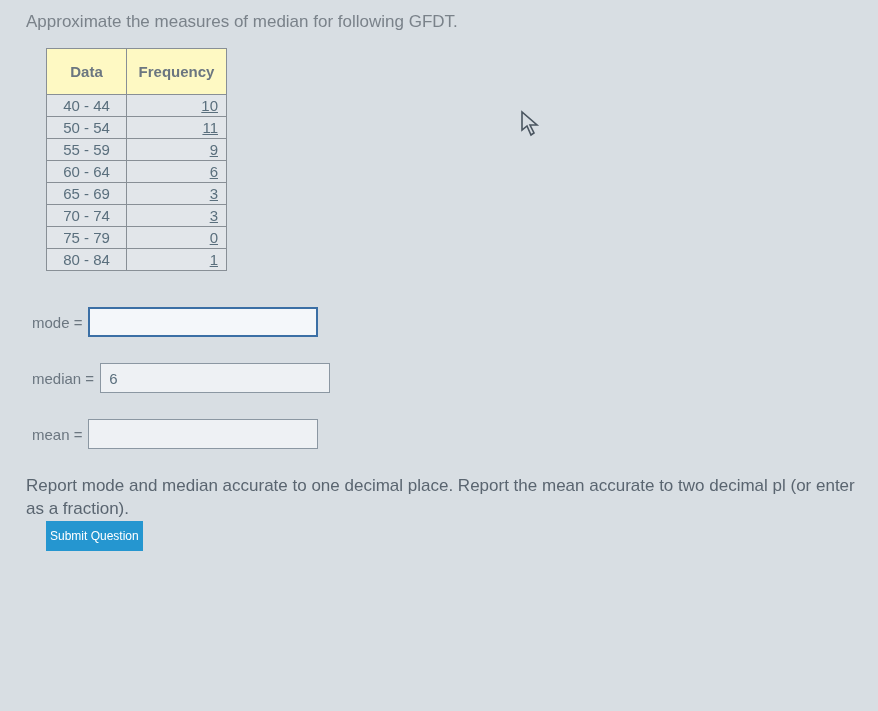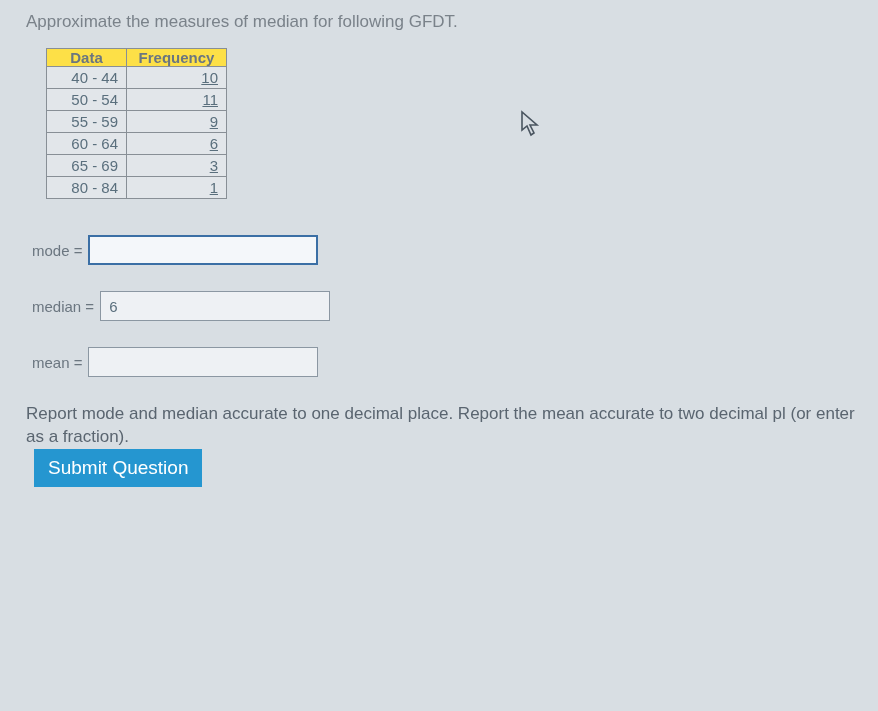--- a/index.html
+++ b/index.html
@@ -30,26 +30,26 @@
       border-collapse: collapse;
       background: #e2e6ea;
     }
     th, td {
       border: 1px solid #888f96;
       padding: 2px 8px;
       font-size: 15px;
       color: #6b7680;
     }
     th {
-      background: #fde047;
+      background: #fef9c3;
       font-weight: bold;
-      padding: 0 10px;
+      padding: 14px 10px;
     }
     td.range {
-      text-align: right;
+      text-align: center;
       width: 80px;
       color: #5a6f7d;
     }
     td.freq {
       text-align: right;
       width: 100px;
       color: #5a6f7d;
       text-decoration: underline;
     }
     .input-row {
@@ -79,25 +79,25 @@
     .note {
       font-size: 17px;
       color: #5a6570;
       margin-top: 4px;
       line-height: 1.35;
     }
     .submit-btn {
       display: inline-block;
       background: #2596d0;
       color: #fff;
-      font-size: 19px;
-      padding: 8px 14px;
+      font-size: 12px;
+      padding: 8px 4px;
       border: none;
       cursor: pointer;
-      margin-left: 8px;
+      margin-left: 20px;
     }
     .cursor-icon {
       position: absolute;
       left: 520px;
       top: 110px;
     }
   </style>
 </head>
 <body>
 
@@ -128,20 +128,28 @@
       </tr>
       <tr>
         <td class="range">60 - 64</td>
         <td class="freq">6</td>
       </tr>
       <tr>
         <td class="range">65 - 69</td>
         <td class="freq">3</td>
       </tr>
       <tr>
+        <td class="range">70 - 74</td>
+        <td class="freq">3</td>
+      </tr>
+      <tr>
+        <td class="range">75 - 79</td>
+        <td class="freq">0</td>
+      </tr>
+      <tr>
         <td class="range">80 - 84</td>
         <td class="freq">1</td>
       </tr>
     </tbody>
   </table>
 </div>
 
 <div class="input-row">
   <span class="input-label">mode =</span>
   <input class="input-box active" type="text" value="" style="">

